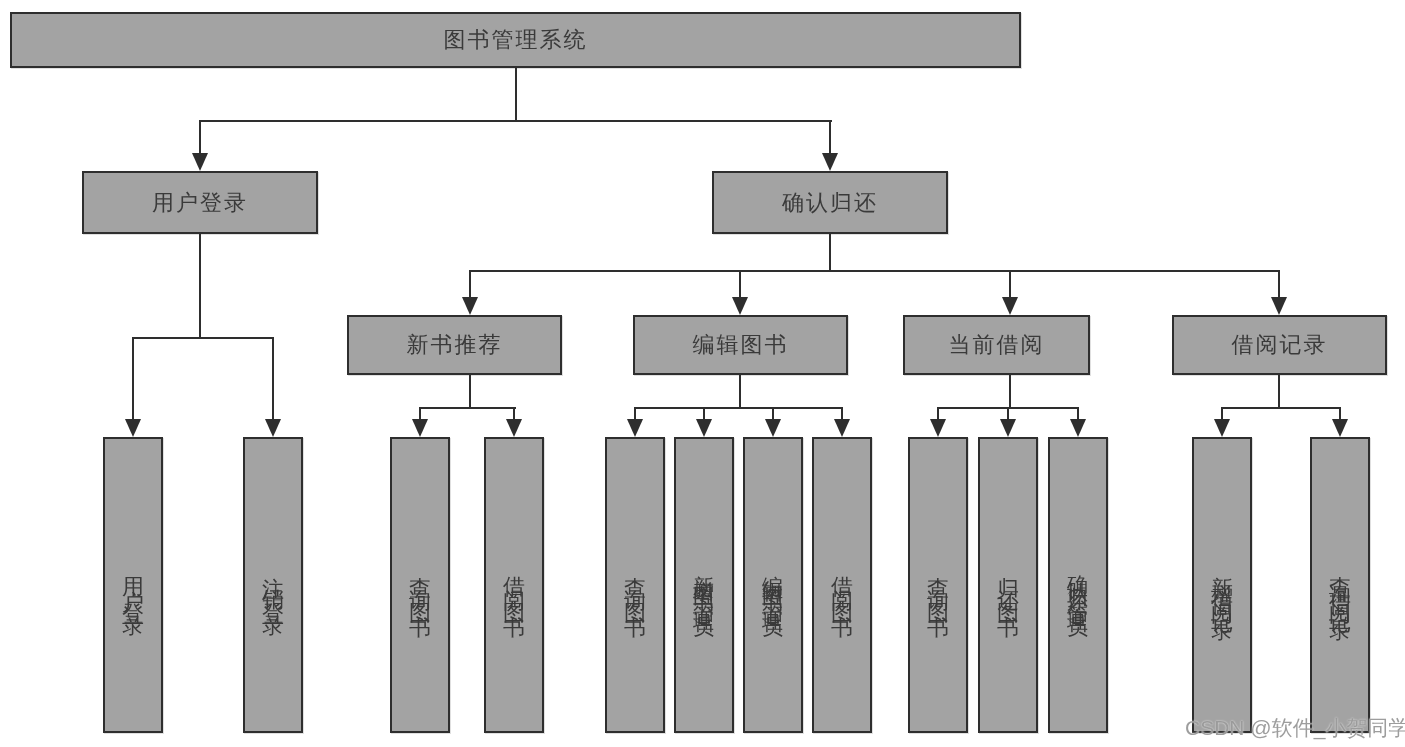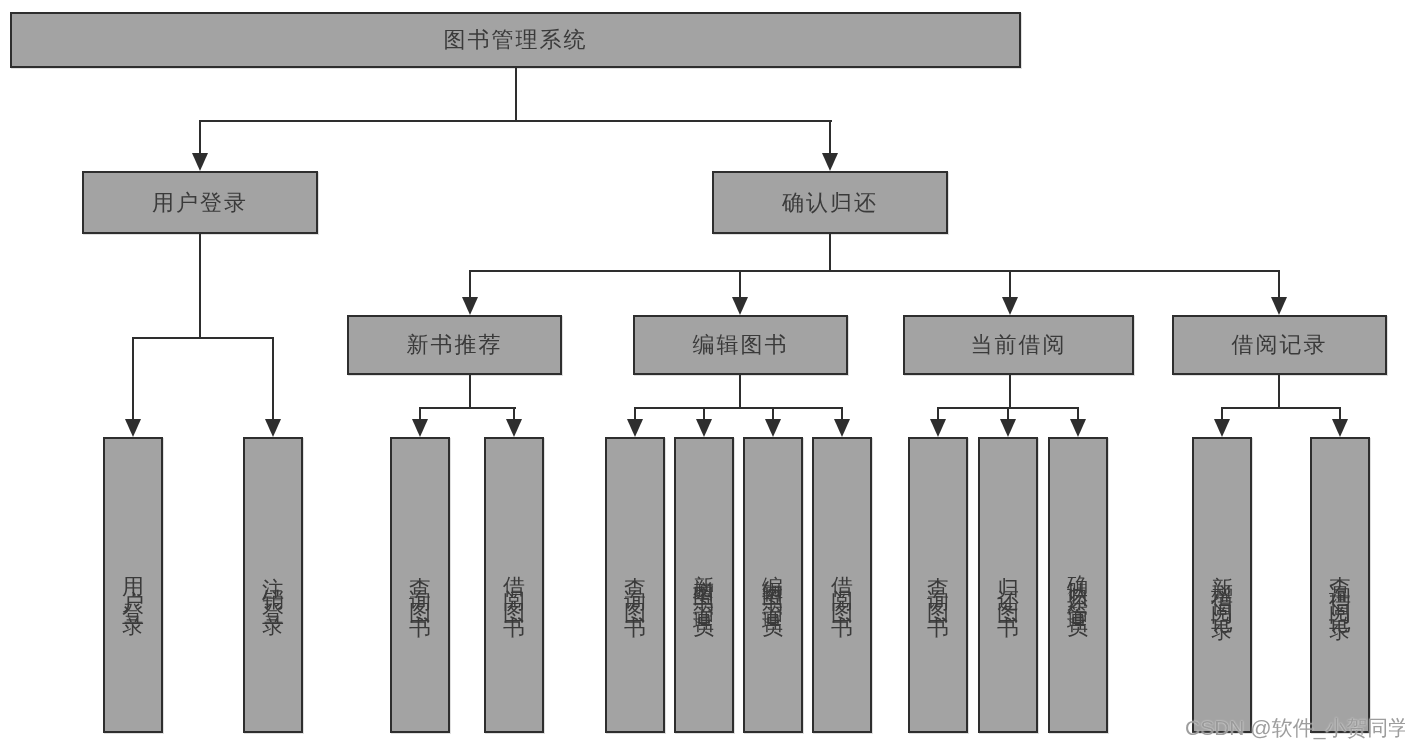--- a/index.html
+++ b/index.html
@@ -86,21 +86,21 @@
   <div class="arrow" style="left:462px;top:297px;"></div>
   <div class="vline" style="left:739px;top:270px;height:28px;"></div>
   <div class="arrow" style="left:732px;top:297px;"></div>
   <div class="vline" style="left:1009px;top:270px;height:28px;"></div>
   <div class="arrow" style="left:1002px;top:297px;"></div>
   <div class="vline" style="left:1278px;top:270px;height:28px;"></div>
   <div class="arrow" style="left:1271px;top:297px;"></div>
 
   <div class="node" style="left:347px;top:315px;width:215px;height:60px;">新书推荐</div>
   <div class="node" style="left:633px;top:315px;width:215px;height:60px;">编辑图书</div>
-  <div class="node" style="left:903px;top:315px;width:231px;height:60px;">当前借阅</div>
+  <div class="node" style="left:903px;top:315px;width:187px;height:60px;">当前借阅</div>
   <div class="node" style="left:1172px;top:315px;width:215px;height:60px;">借阅记录</div>
 
   <div class="vline" style="left:469px;top:375px;height:34px;"></div>
   <div class="hline" style="left:419px;top:407px;width:97px;"></div>
   <div class="vline" style="left:419px;top:407px;height:13px;"></div>
   <div class="arrow" style="left:412px;top:419px;"></div>
   <div class="vline" style="left:513px;top:407px;height:13px;"></div>
   <div class="arrow" style="left:506px;top:419px;"></div>
 
   <div class="vline" style="left:739px;top:375px;height:34px;"></div>

